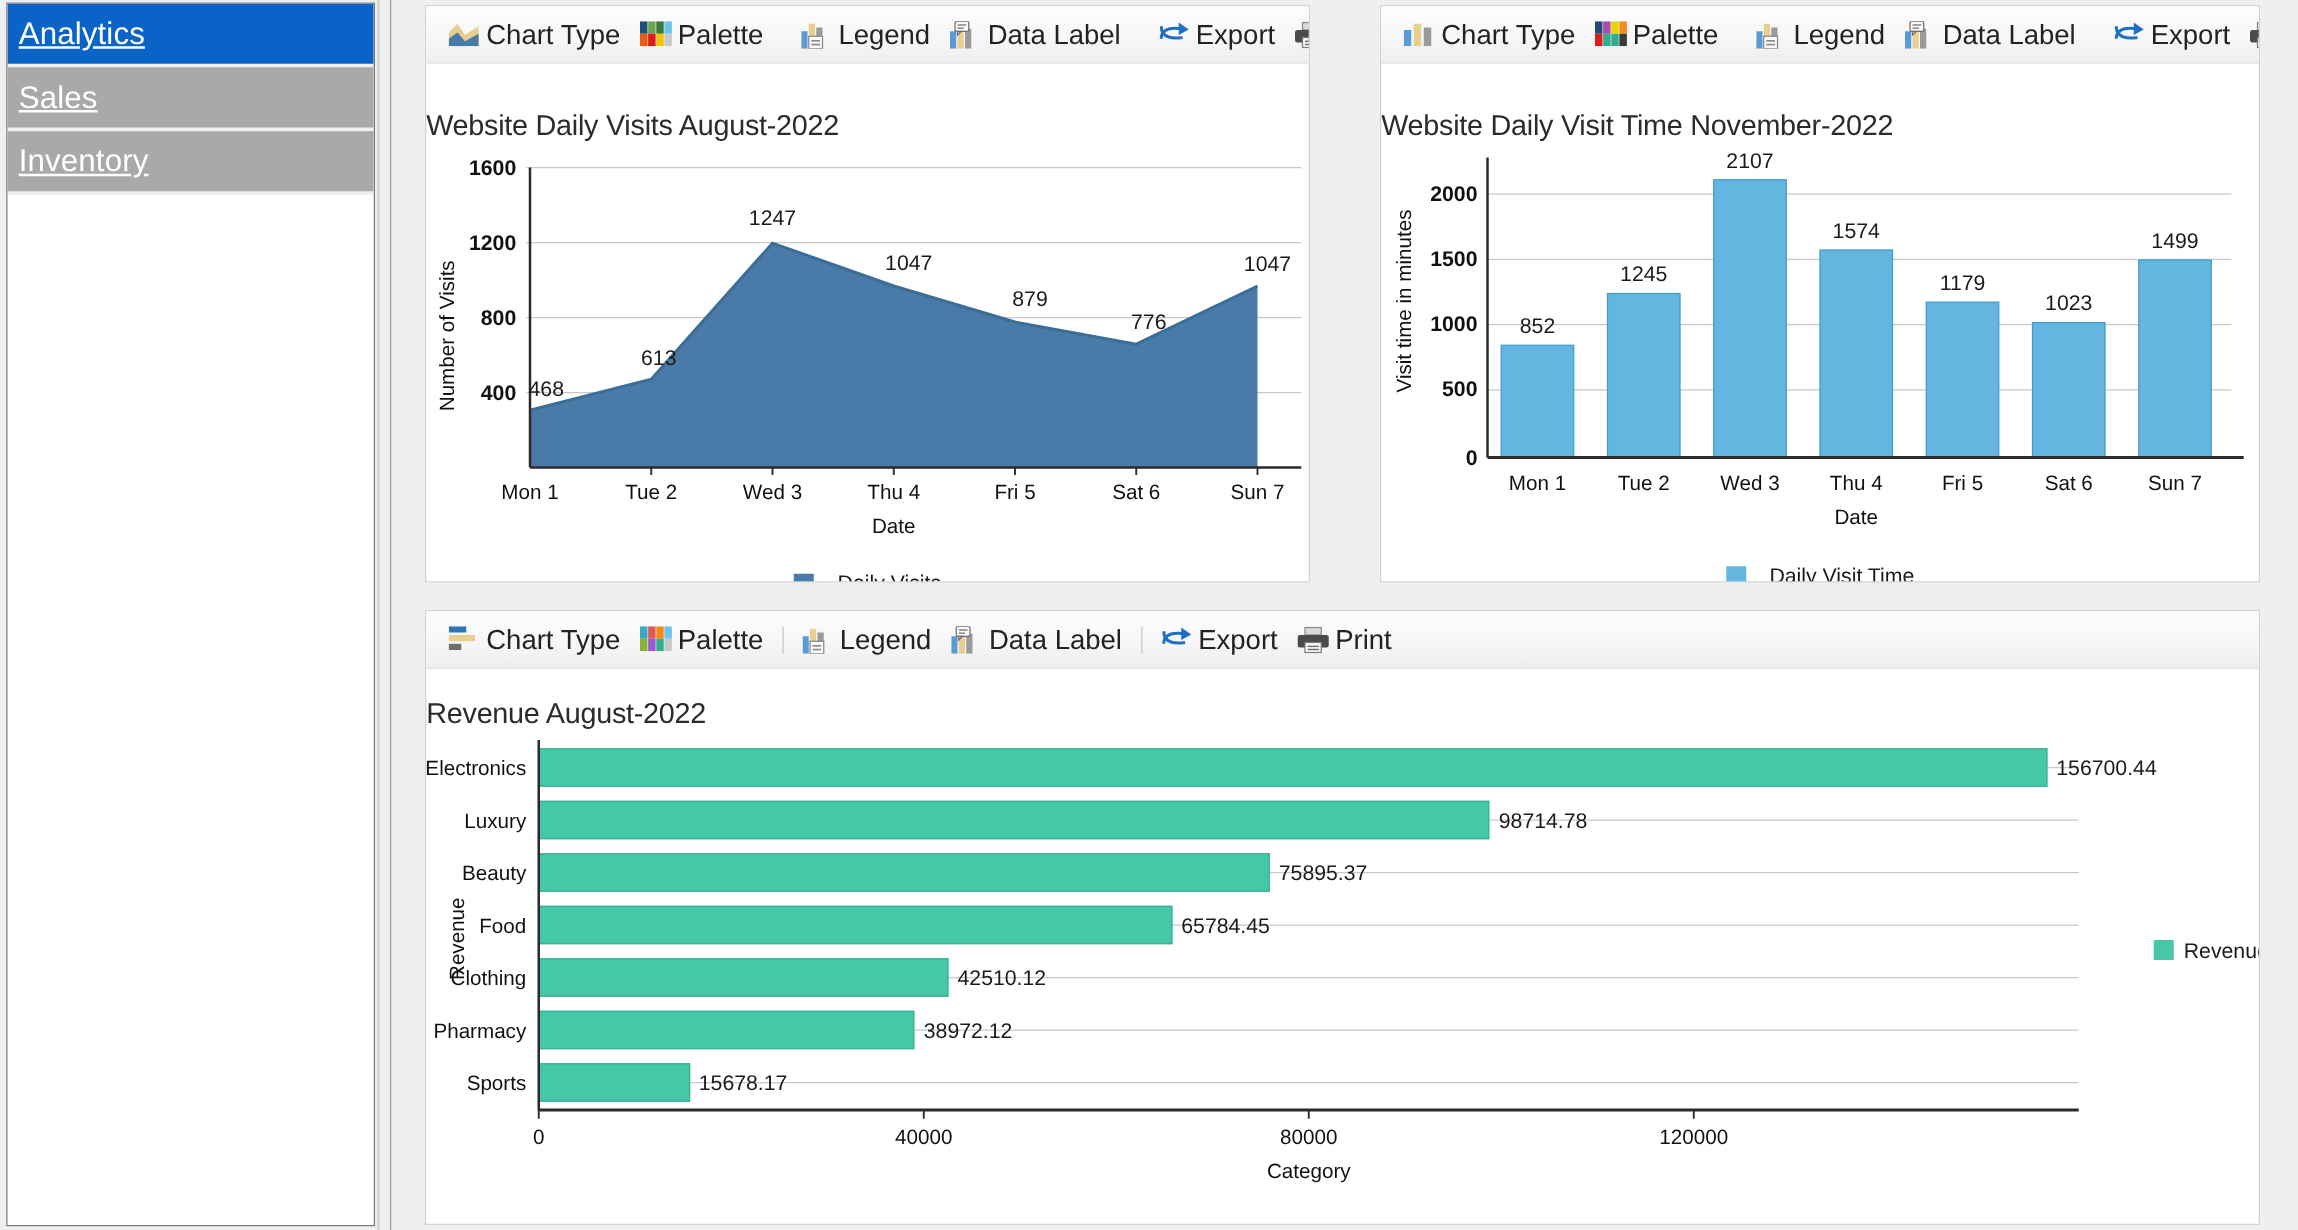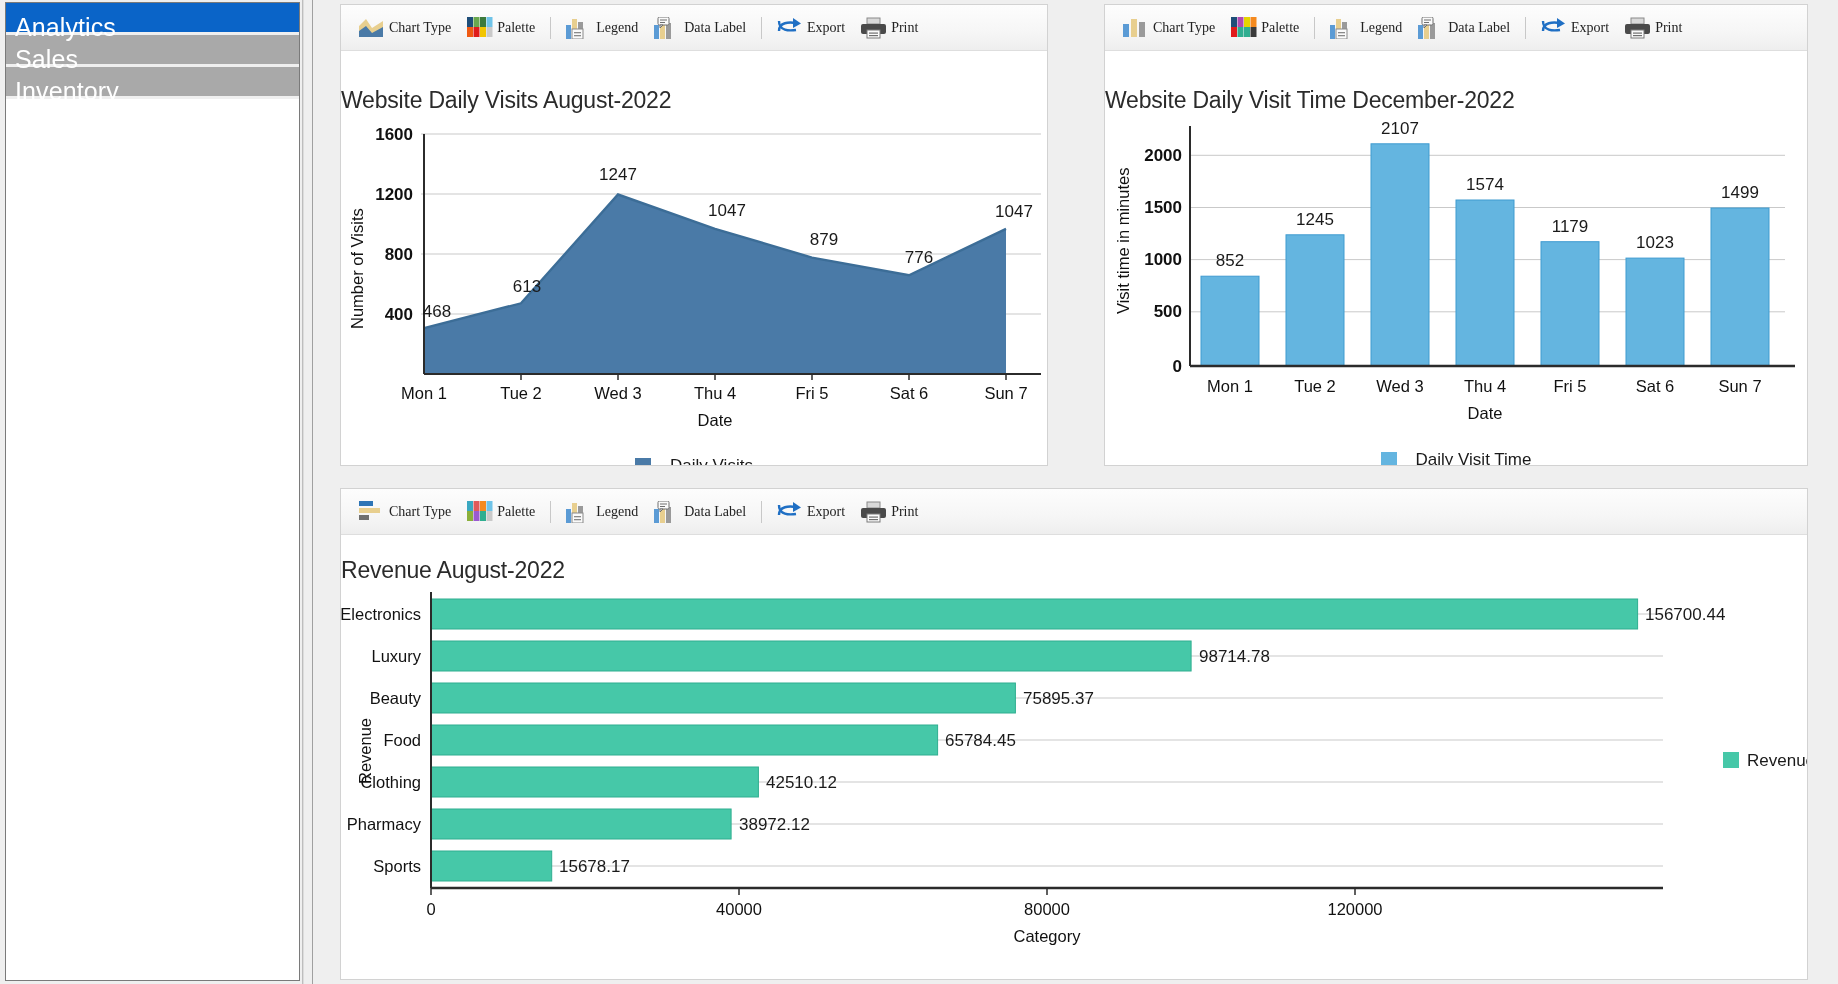--- a/index.html
+++ b/index.html
@@ -27,29 +27,30 @@
   .side-list {
     position: absolute;
     left: 5px; top: 2px;
     width: 295px;
     border: 1px solid #7a7a7a;
     background: #ffffff;
     height: 979px;
     overflow: hidden;
   }
   .side-item {
-    height: 32px;
+    height: 51px;
     line-height: 48px;
     padding-left: 9px;
     font-size: 25px;
     color: #ffffff;
     background: #a9a9a9;
     border-bottom: 3px solid #efefef;
     white-space: nowrap;
     letter-spacing: 0.1px;
+    text-decoration: underline;
   }
   .side-item.selected { background: #0a64c8; }
 
   
   #splitter {
     position: absolute;
     left: 303px; top: 0;
     width: 10px; height: 984px;
     background: #efefef;
     border-left: 1px solid #dcdcdc;
@@ -80,23 +81,23 @@
   }
   .tb-btn {
     display: inline-flex;
     align-items: center;
     height: 34px;
     padding: 0 8px;
     cursor: default;
     gap: 6px;
   }
   .tb-label {
-    font-size: 14px;
+    font-size: 22px;
     color: #222;
-    font-family: Liberation Serif, serif;
+    font-family: Liberation Sans, sans-serif;
   }
   .tb-sep {
     display: inline-block;
     width: 1px; height: 22px;
     background: #c8c8c8;
     margin: 0 7px;
   }
   .ico { display: inline-block; width: 24px; height: 22px; position: relative; }
 
   
@@ -361,21 +362,21 @@
             <rect x="6" y="13" width="13" height="8" fill="#fbfbfb" stroke="#7a7a7a" stroke-width="1"></rect>
             <rect x="8" y="15.5" width="9" height="1.2" fill="#6f6f6f"></rect>
             <rect x="8" y="18" width="9" height="1.2" fill="#6f6f6f"></rect>
           </svg>
         </span>
         <span class="tb-label">Print</span>
       </div>
     </div>
 
     <div class="chartbody">
-      <div class="chart-title" style="margin-top:36px">Website Daily Visit Time December-2022</div>
+      <div class="chart-title" style="margin-top:36px">Website Daily Visit Time November-2022</div>
       <svg width="704" height="360" viewBox="0 0 704 360">
         <text class="axlabel" transform="translate(24,200) rotate(-90)">Visit time in minutes</text>
 
         <line x1="85" y1="41.3" x2="680" y2="41.3" stroke="#c9c9c9" stroke-width="1"></line>
         <line x1="85" y1="93.5" x2="680" y2="93.5" stroke="#c9c9c9" stroke-width="1"></line>
         <line x1="85" y1="145.6" x2="680" y2="145.6" stroke="#c9c9c9" stroke-width="1"></line>
         <line x1="85" y1="197.8" x2="680" y2="197.8" stroke="#c9c9c9" stroke-width="1"></line>
         <text class="tick-b" x="77" y="47" text-anchor="end">2000</text>
         <text class="tick-b" x="77" y="99" text-anchor="end">1500</text>
         <text class="tick-b" x="77" y="151" text-anchor="end">1000</text>

